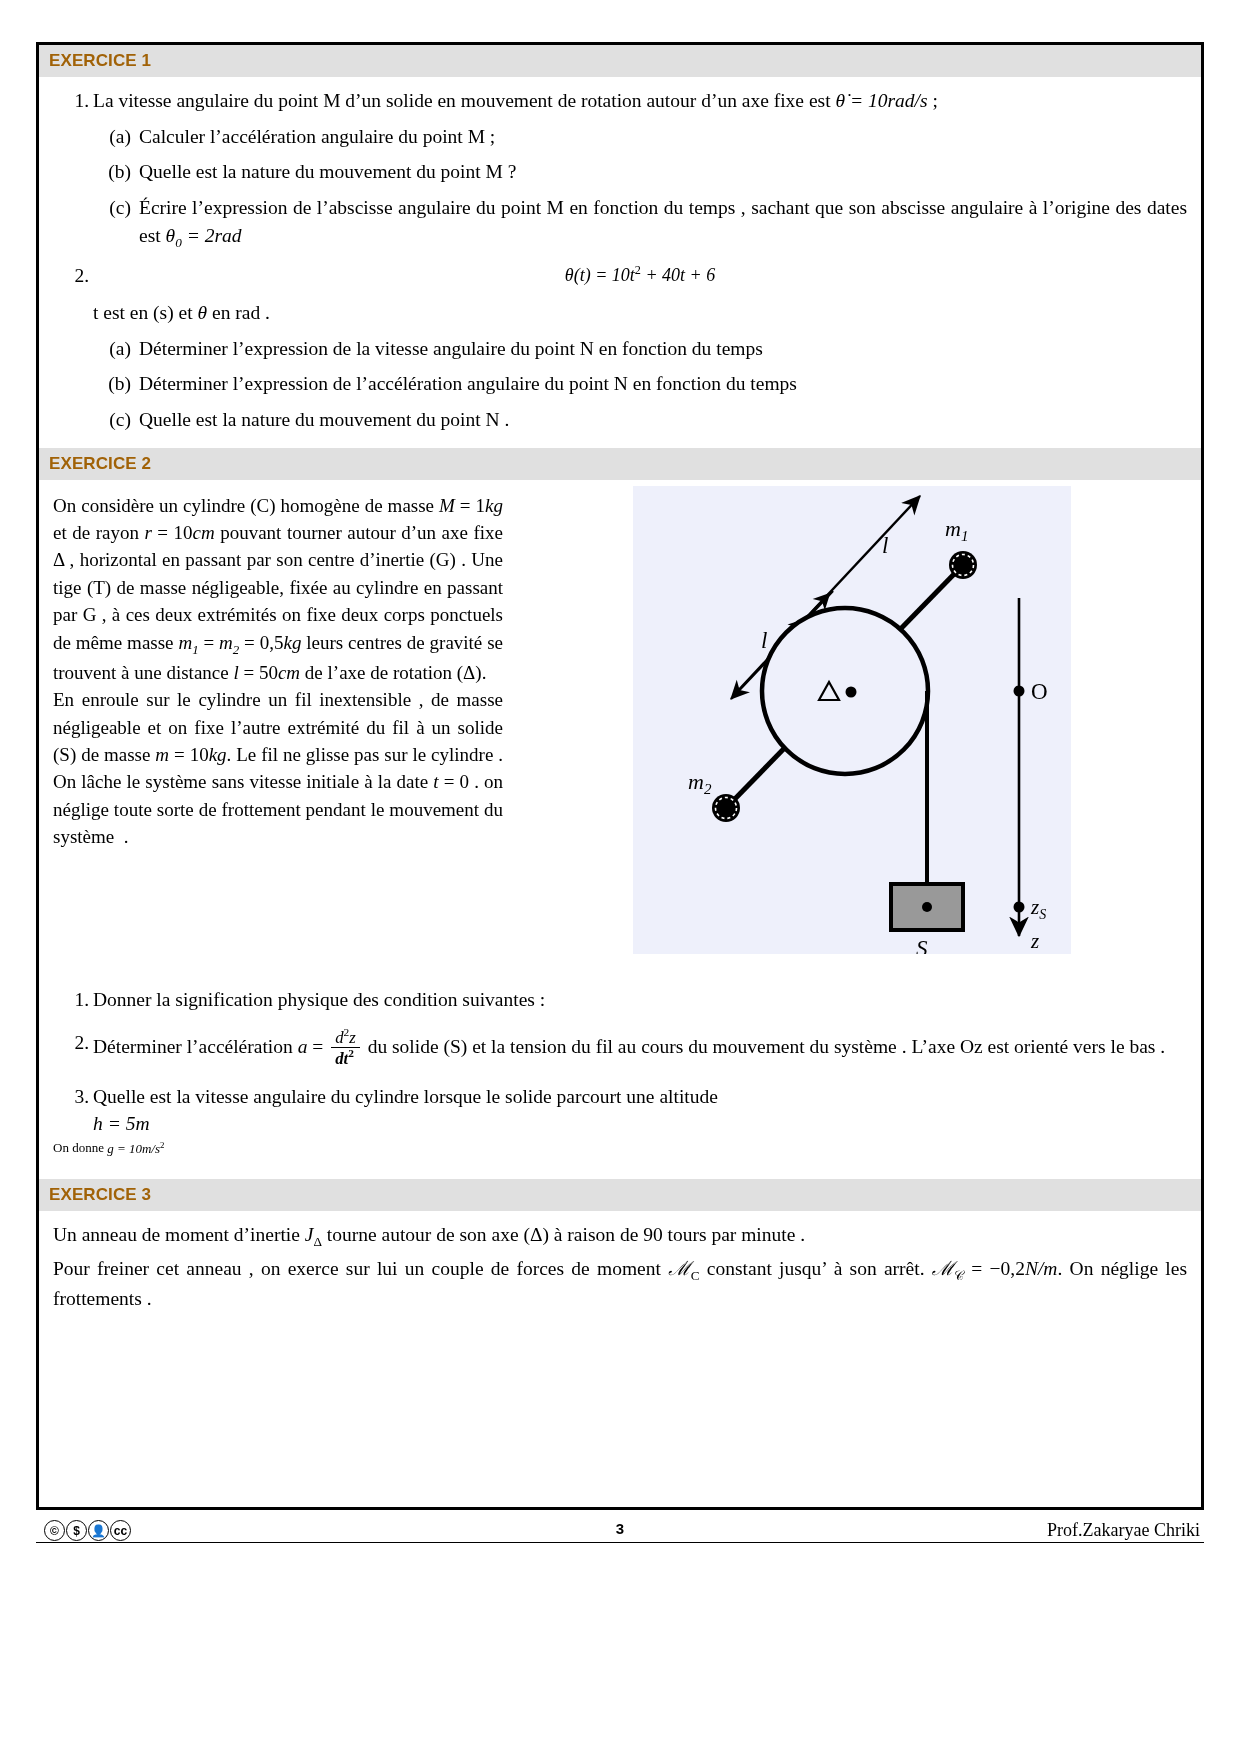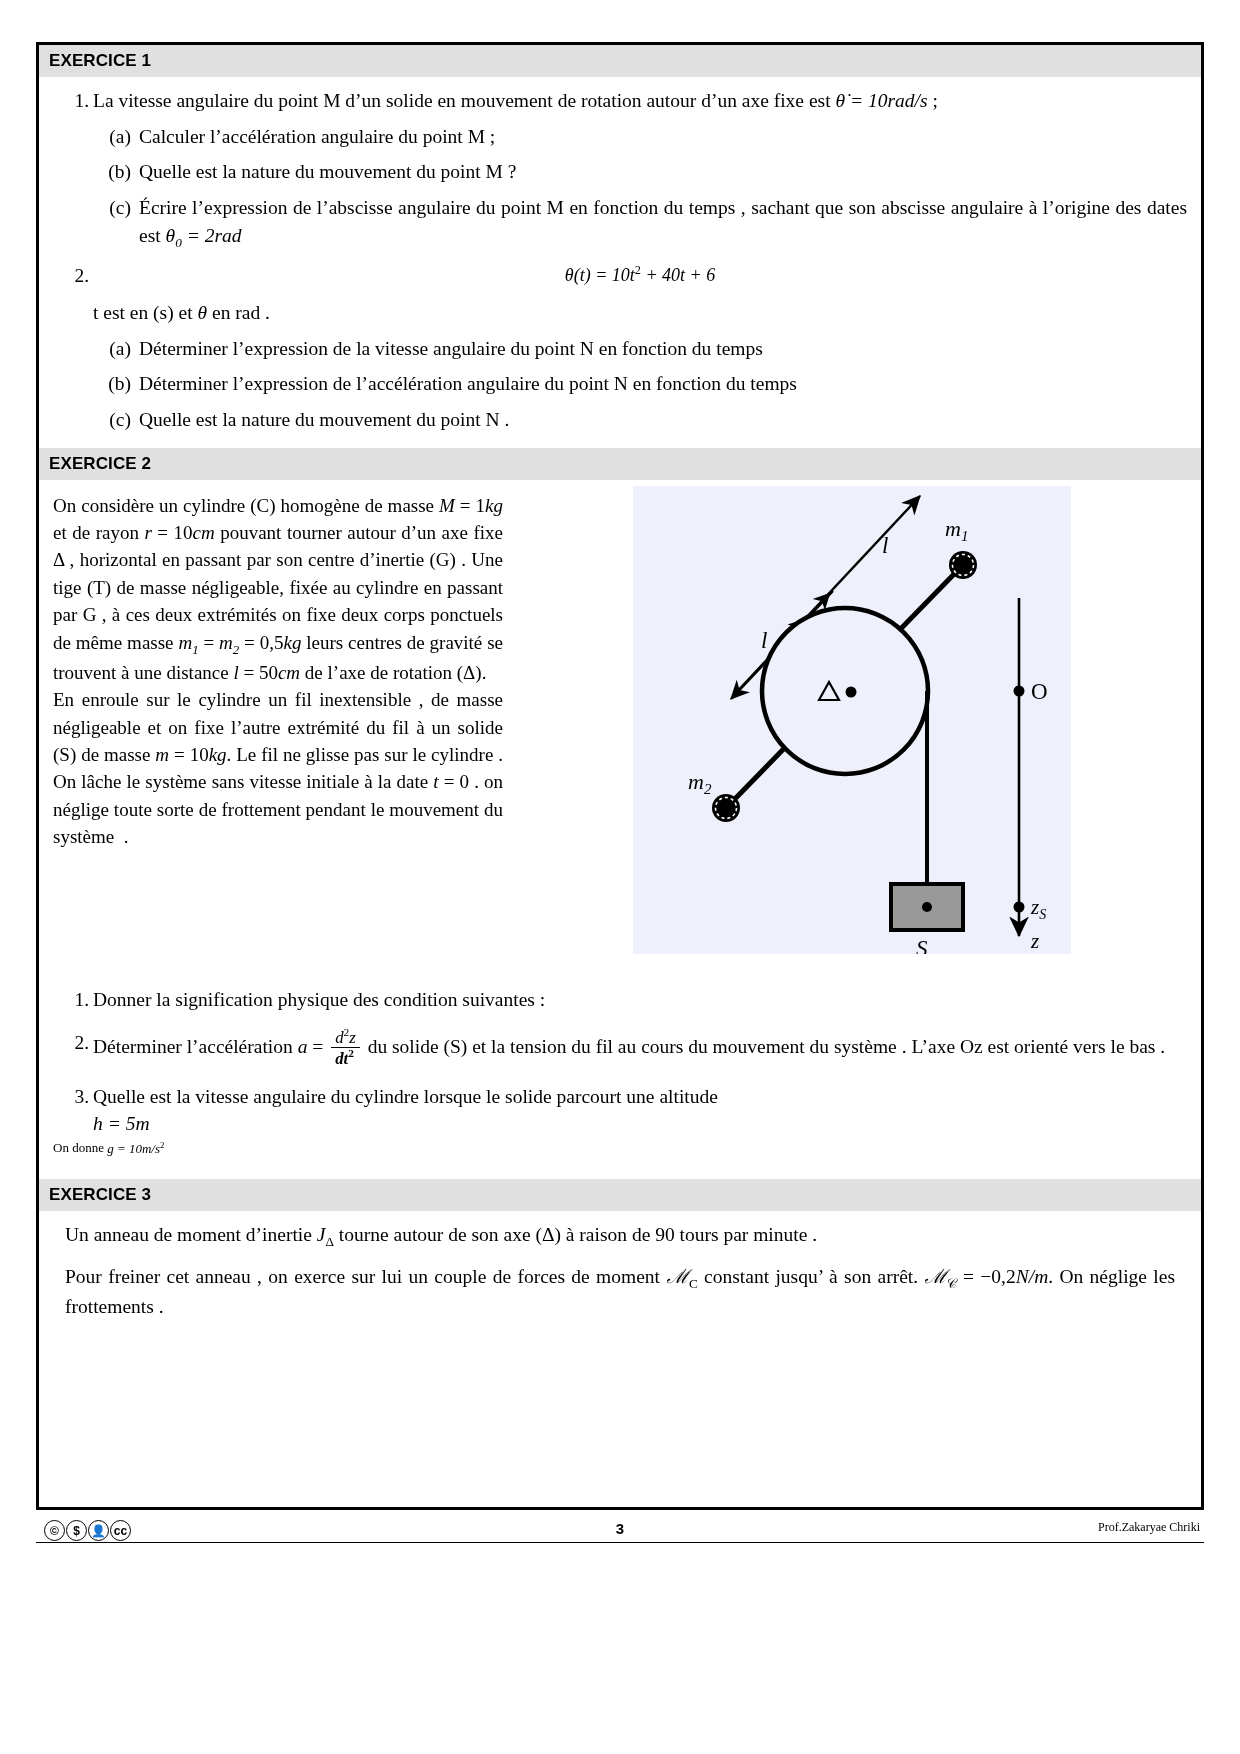--- a/index.html
+++ b/index.html
@@ -39,30 +39,30 @@
     padding: 0;
   }
   
   .ex-header {
     background: #e0e0e0;
     font-family: "Liberation Sans", "DejaVu Sans", sans-serif;
     font-weight: bold;
     font-size: 17px;
     padding: 6px 0 6px 10px;
     letter-spacing: 0.1px;
-    color: #000000;
+    color: #a16207;
   }
   .body-area {
     padding: 0 14px 0 14px;
   }
   .para {
     font-size: 19.5px;
     line-height: 1.45;
     text-align: justify;
-    margin: 12px;
+    margin: 0;
   }
   
   ol.lvl1 {
     list-style: none;
     margin: 0;
     padding: 0;
   }
   ol.lvl1 > li {
     position: relative;
     padding-left: 40px;
@@ -190,21 +190,21 @@
     text-align: center;
     font-family: "Liberation Sans", sans-serif;
     font-weight: bold;
     font-size: 15px;
   }
   .footer-right {
     position: absolute;
     right: 4px;
     top: 0px;
     font-family: "Liberation Serif", serif;
-    font-size: 12px;
+    font-size: 18px;
   }
   .sp-sm { height: 14px; }
   .sp-md { height: 22px; }
 </style>
 </head>
 <body>
 
 <div class="page">
 
   <div class="frame">

